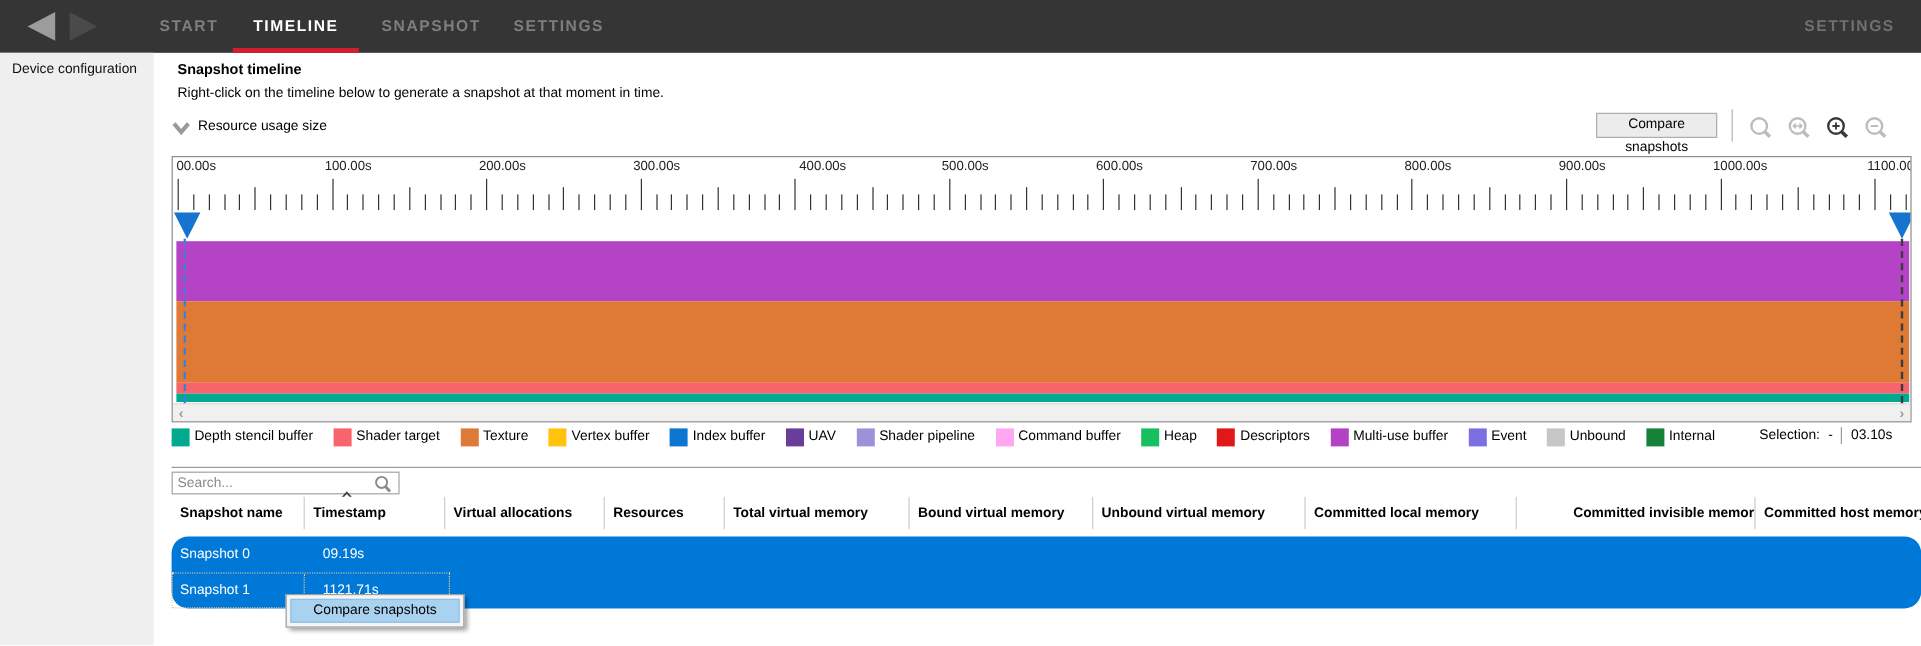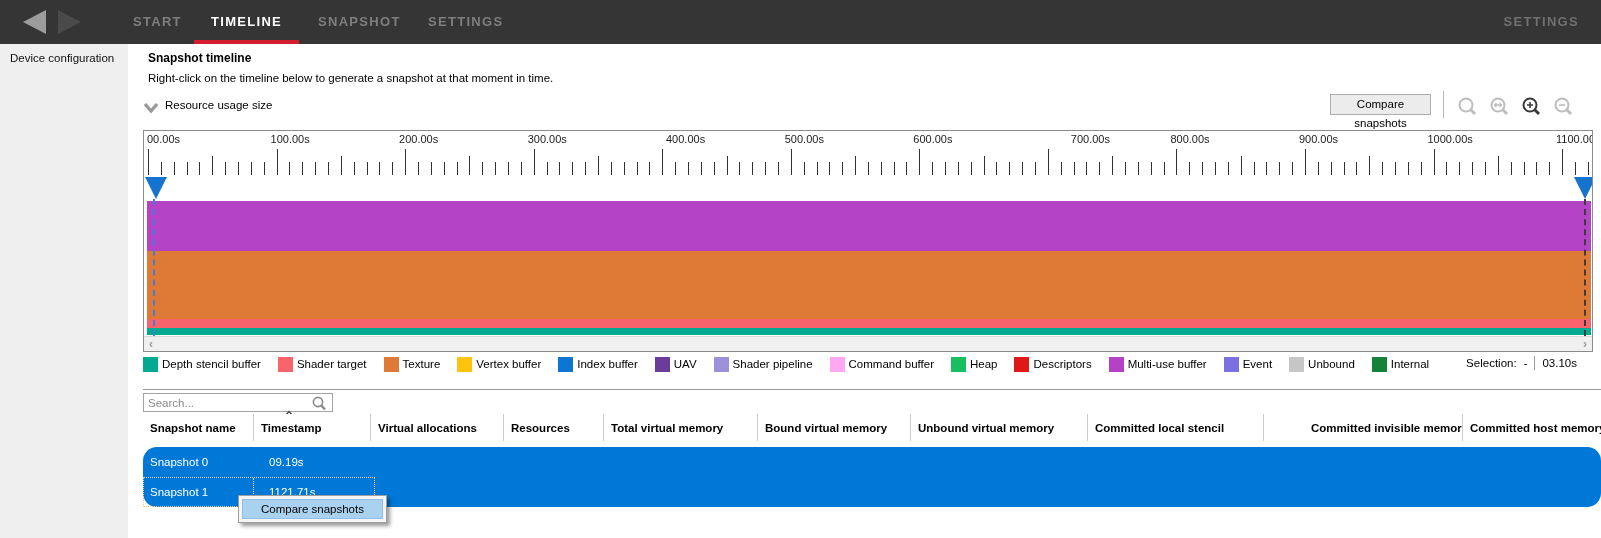--- a/index.html
+++ b/index.html
@@ -181,21 +181,21 @@
 
   <div class="timeline-panel">
     <div id="ruler-labels">
         <span class="ruler-label" style="left: 3px;">00.00s</span>
         <span class="ruler-label" style="left: 126.55px;">100.00s</span>
         <span class="ruler-label" style="left: 255.1px;">200.00s</span>
         <span class="ruler-label" style="left: 383.65px;">300.00s</span>
         <span class="ruler-label" style="left: 522px;">400.00s</span>
         <span class="ruler-label" style="left: 640.75px;">500.00s</span>
         <span class="ruler-label" style="left: 769.3px;">600.00s</span>
-        <span class="ruler-label" style="left: 897.85px; margin-left: 29px;">700.00s</span>
+        <span class="ruler-label" style="left: 897.85px;">700.00s</span>
         <span class="ruler-label" style="left: 1026.4px;">800.00s</span>
         <span class="ruler-label" style="left: 1154.95px;">900.00s</span>
         <span class="ruler-label" style="left: 1283.5px;">1000.00s</span>
         <span class="ruler-label" style="left: 1412.05px;">1100.00s</span>
       </div>
     <div class="ruler-ticks" id="ruler-ticks">
         <div class="tick major" style="left: 4px;"></div>
         <div class="tick" style="left: 16.9px;"></div>
         <div class="tick" style="left: 29.7px;"></div>
         <div class="tick" style="left: 42.6px;"></div>
@@ -411,21 +411,21 @@
     </svg>
   </div>
   <div class="table-header" id="table-header">
       <div class="th" style="width: 110px;">Snapshot name</div>
       <div class="th" style="width: 117px;">Timestamp</div>
       <div class="th" style="width: 133px;">Virtual allocations</div>
       <div class="th" style="width: 100px;">Resources</div>
       <div class="th" style="width: 154px;">Total virtual memory</div>
       <div class="th" style="width: 153px;">Bound virtual memory</div>
       <div class="th" style="width: 177px;">Unbound virtual memory</div>
-      <div class="th" style="width: 176px;">Committed local stencil</div>
+      <div class="th" style="width: 176px;">Committed local memory</div>
       <div class="th" style="width: 199px; padding-left: 47px;">Committed invisible memory</div>
       <div class="th" style="width: 139px;">Committed host memory</div>
     </div>
 
   <div class="table-rows" id="table-rows">
 
   <div class="trow">
         <span class="tcell name">Snapshot 0</span>
         <span class="tcell time">09.19s</span>
       </div>

